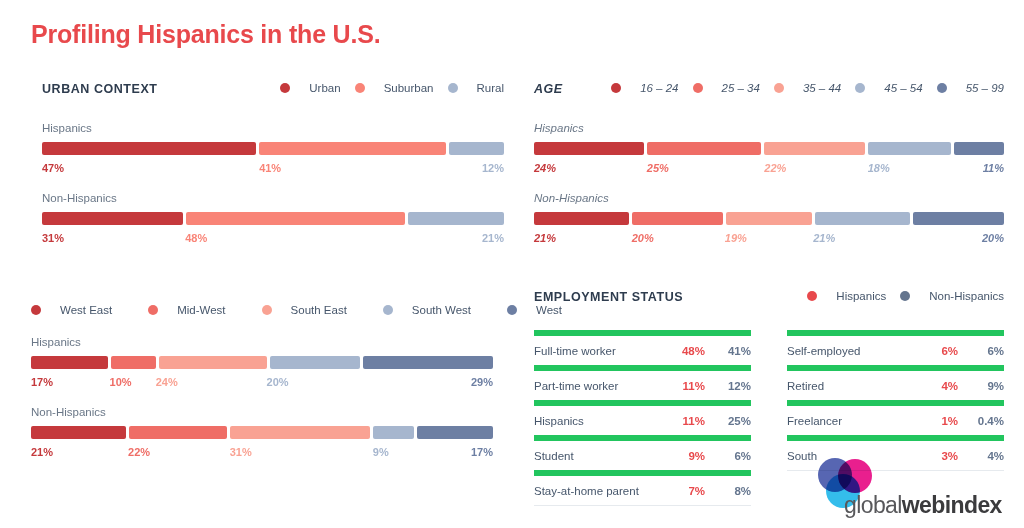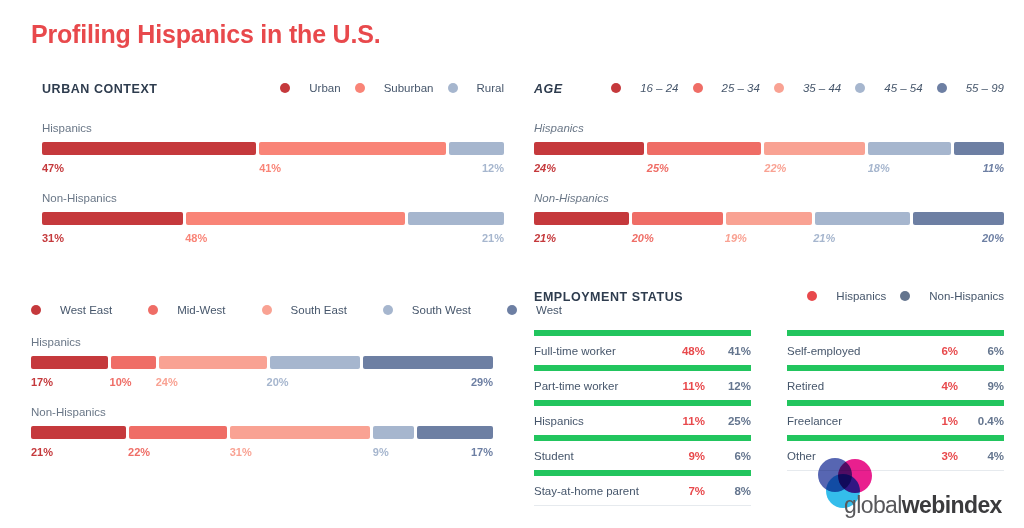--- a/index.html
+++ b/index.html
@@ -422,21 +422,21 @@
             <div class="emp-label">Retired</div>
             <div class="emp-v1">4%</div>
             <div class="emp-v2">9%</div>
           </div>
           <div class="emp-row">
             <div class="emp-label">Freelancer</div>
             <div class="emp-v1">1%</div>
             <div class="emp-v2">0.4%</div>
           </div>
           <div class="emp-row">
-            <div class="emp-label">Other</div>
+            <div class="emp-label">South</div>
             <div class="emp-v1">3%</div>
             <div class="emp-v2">4%</div>
           </div>
         </div>
     </div>
   </div>
 
   <div class="logo">
     <div class="logo-marks">
       <div class="circ c1"></div>

